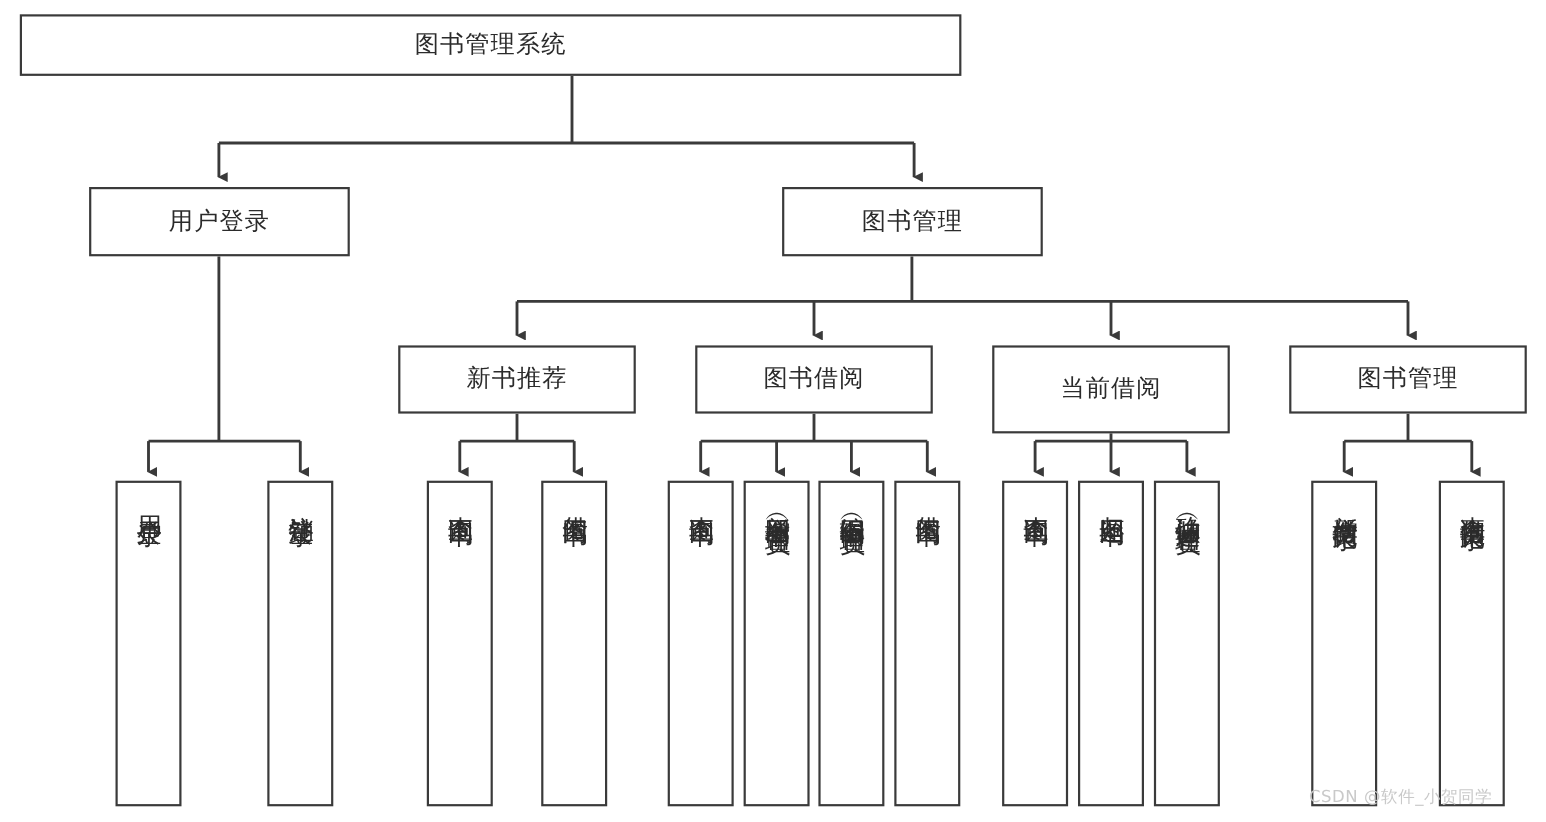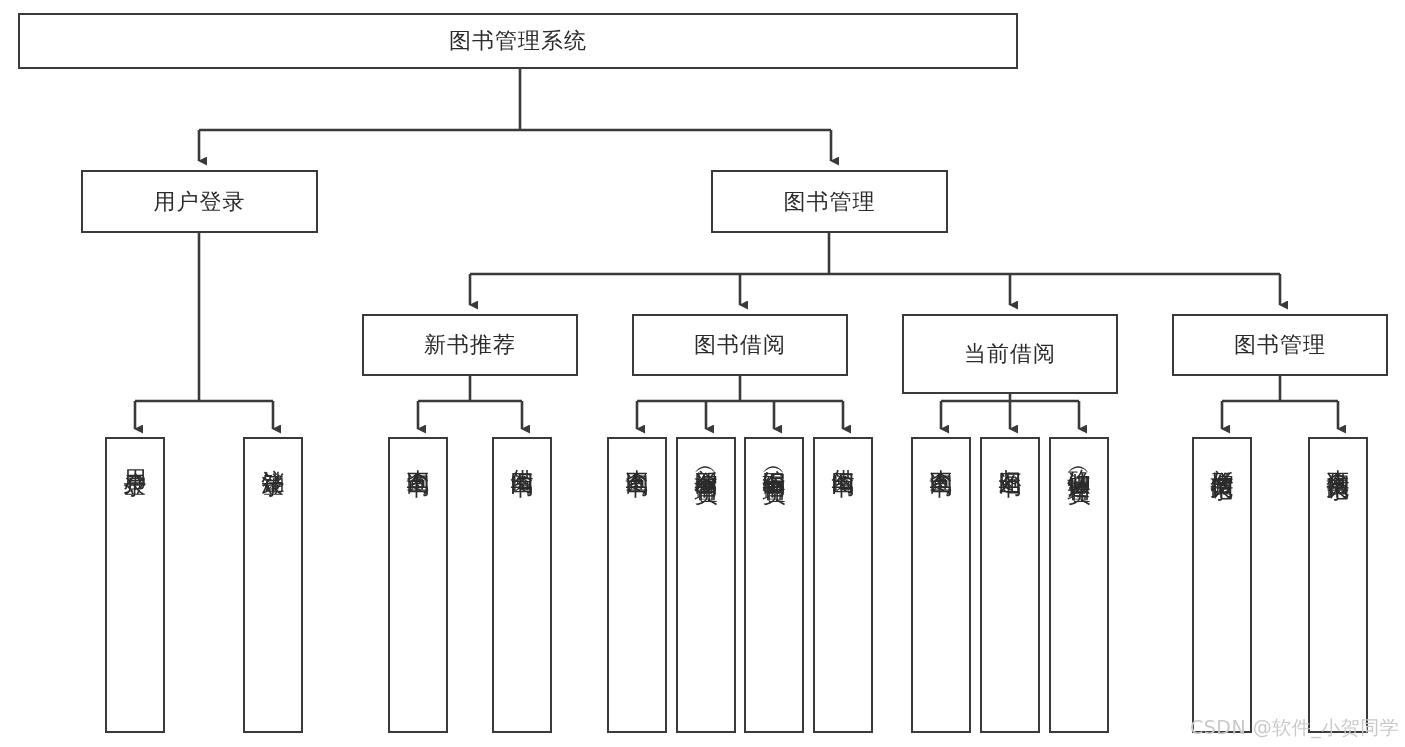--- a/index.html
+++ b/index.html
@@ -31,21 +31,21 @@
   .node.leaf .label{
     writing-mode:vertical-rl;
     text-orientation:upright;
     font-size:23px;
     letter-spacing:2px;
     white-space:nowrap;
   }
   .watermark{
     position:absolute;
     color:#c9c9c9;
-    font-size:19px;
+    font-size:15px;
     letter-spacing:0.5px;
     white-space:nowrap;
     user-select:none;
   }
 </style>
 </head>
 <body>
 
 <div id="stage">
 
@@ -92,21 +92,21 @@
       <path d="M1010,401 L1010,429" marker-end="url(#arrowhead)"></path>
       <path d="M1079,401 L1079,429" marker-end="url(#arrowhead)"></path>
 
       <path d="M1280,376 L1280,401"></path>
       <path d="M1222,401 L1338,401"></path>
       <path d="M1222,401 L1222,429" marker-end="url(#arrowhead)"></path>
       <path d="M1338,401 L1338,429" marker-end="url(#arrowhead)"></path>
     </g>
   </svg>
 
-  <div class="node" style="left:18px;top:13px;width:1000px;height:56px;">
+  <div class="node" style="left:18px;top:13px;width:856px;height:56px;">
     <span class="label">图书管理系统</span>
   </div>
 
   <div class="node" style="left:81px;top:170px;width:237px;height:63px;">
     <span class="label">用户登录</span>
   </div>
   <div class="node" style="left:711px;top:170px;width:237px;height:63px;">
     <span class="label">图书管理</span>
   </div>
 

